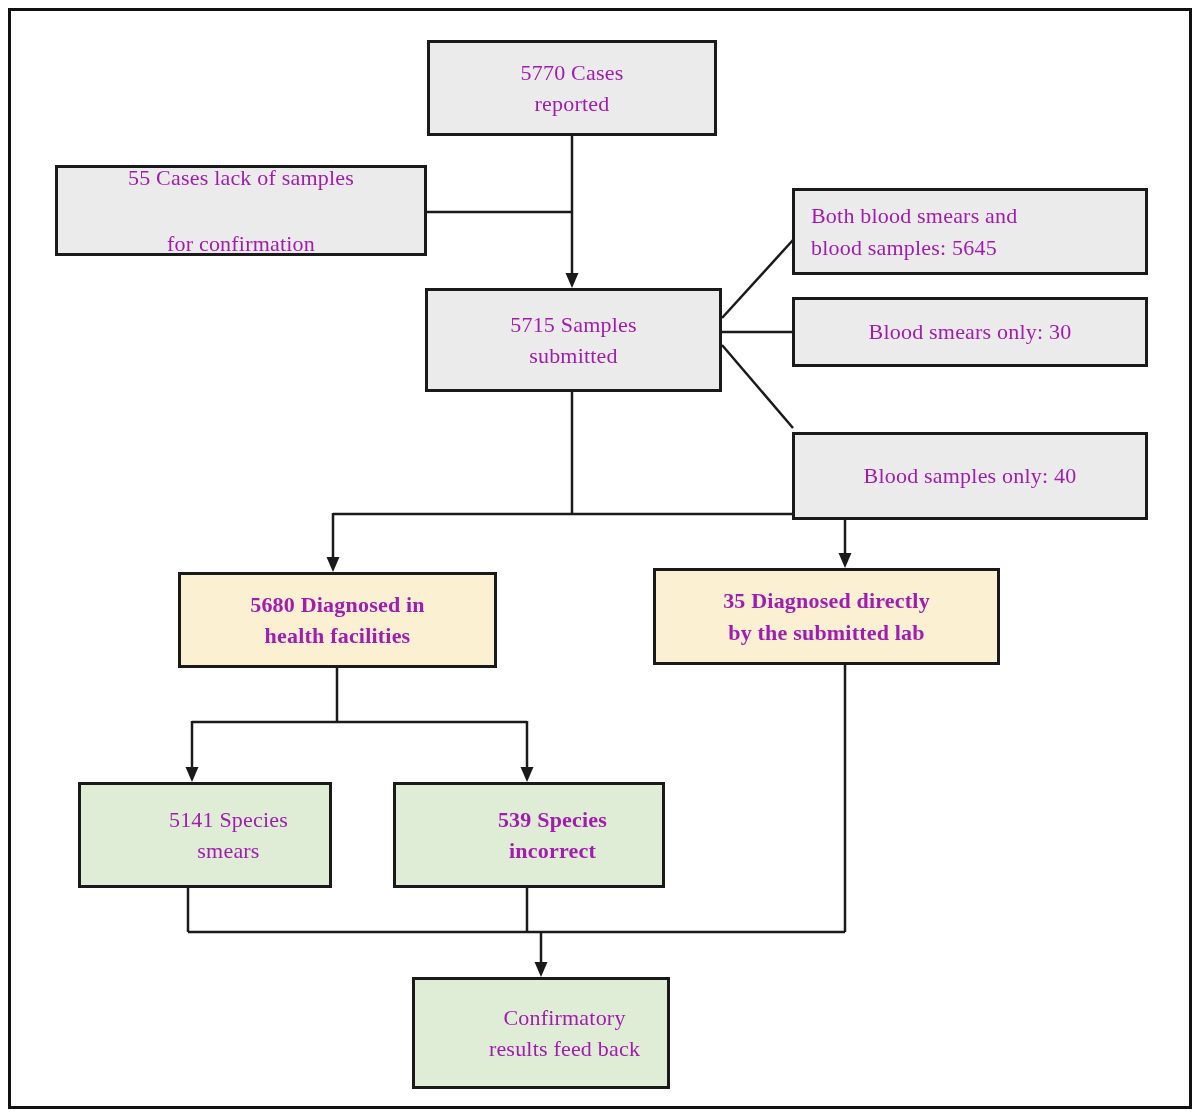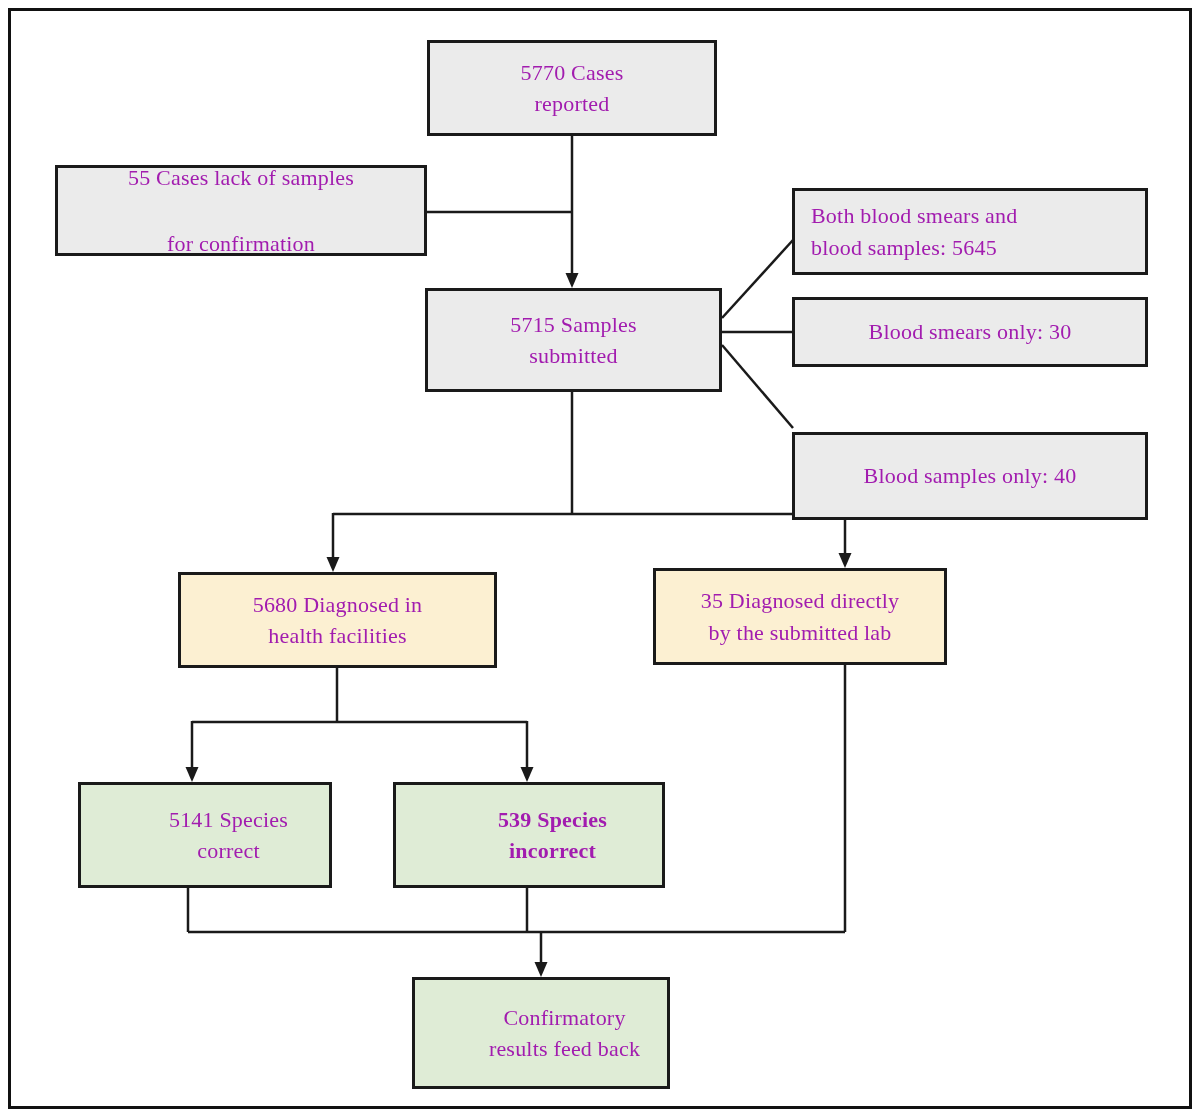--- a/index.html
+++ b/index.html
@@ -45,21 +45,21 @@
     color: #a21caf;
     letter-spacing: 0.2px;
   }
   .node.align-left {
     align-items: flex-start;
     text-align: left;
     padding-left: 16px;
     padding-right: 16px;
   }
   .fill-gray   { background: #ebebeb; }
-  .fill-yellow { background: #fcf0d2; }
+  .fill-yellow { background: #fcf0d2; font-weight: bold; }
   .fill-green  { background: #dfecd6; padding-left: 47px; }
   .line { display: block; }
 </style>
 </head>
 <body>
 
 <div class="stage">
   <div class="frame"></div>
 
   <svg class="connectors" viewBox="0 0 1200 1117" xmlns="http://www.w3.org/2000/svg">
@@ -125,28 +125,28 @@
 
   <div class="node fill-gray" style="left:792px; top:389px; width:356px; height:88px;margin-top:43px;">
     <span class="line">Blood samples only: 40</span>
   </div>
 
   <div class="node fill-yellow" style="left:178px; top:572px; width:319px; height:96px;">
     <span class="line">5680 Diagnosed in</span>
     <span class="line">health facilities</span>
   </div>
 
-  <div class="node fill-yellow" style="left:653px; top:568px; width:294px; height:97px;">
+  <div class="node fill-yellow" style="left:653px; top:568px; width:347px; height:97px;">
     <span class="line">35 Diagnosed directly</span>
     <span class="line">by the submitted lab</span>
   </div>
 
   <div class="node fill-green" style="left:78px; top:782px; width:254px; height:106px;">
     <span class="line">5141 Species</span>
-    <span class="line">correct</span>
+    <span class="line">smears</span>
   </div>
 
   <div class="node fill-green" style="left:393px; top:782px; width:272px; height:106px;font-weight:bold;">
     <span class="line">539 Species</span>
     <span class="line">incorrect</span>
   </div>
 
   <div class="node fill-green" style="left:412px; top:977px; width:258px; height:112px;">
     <span class="line">Confirmatory</span>
     <span class="line">results feed back</span>

